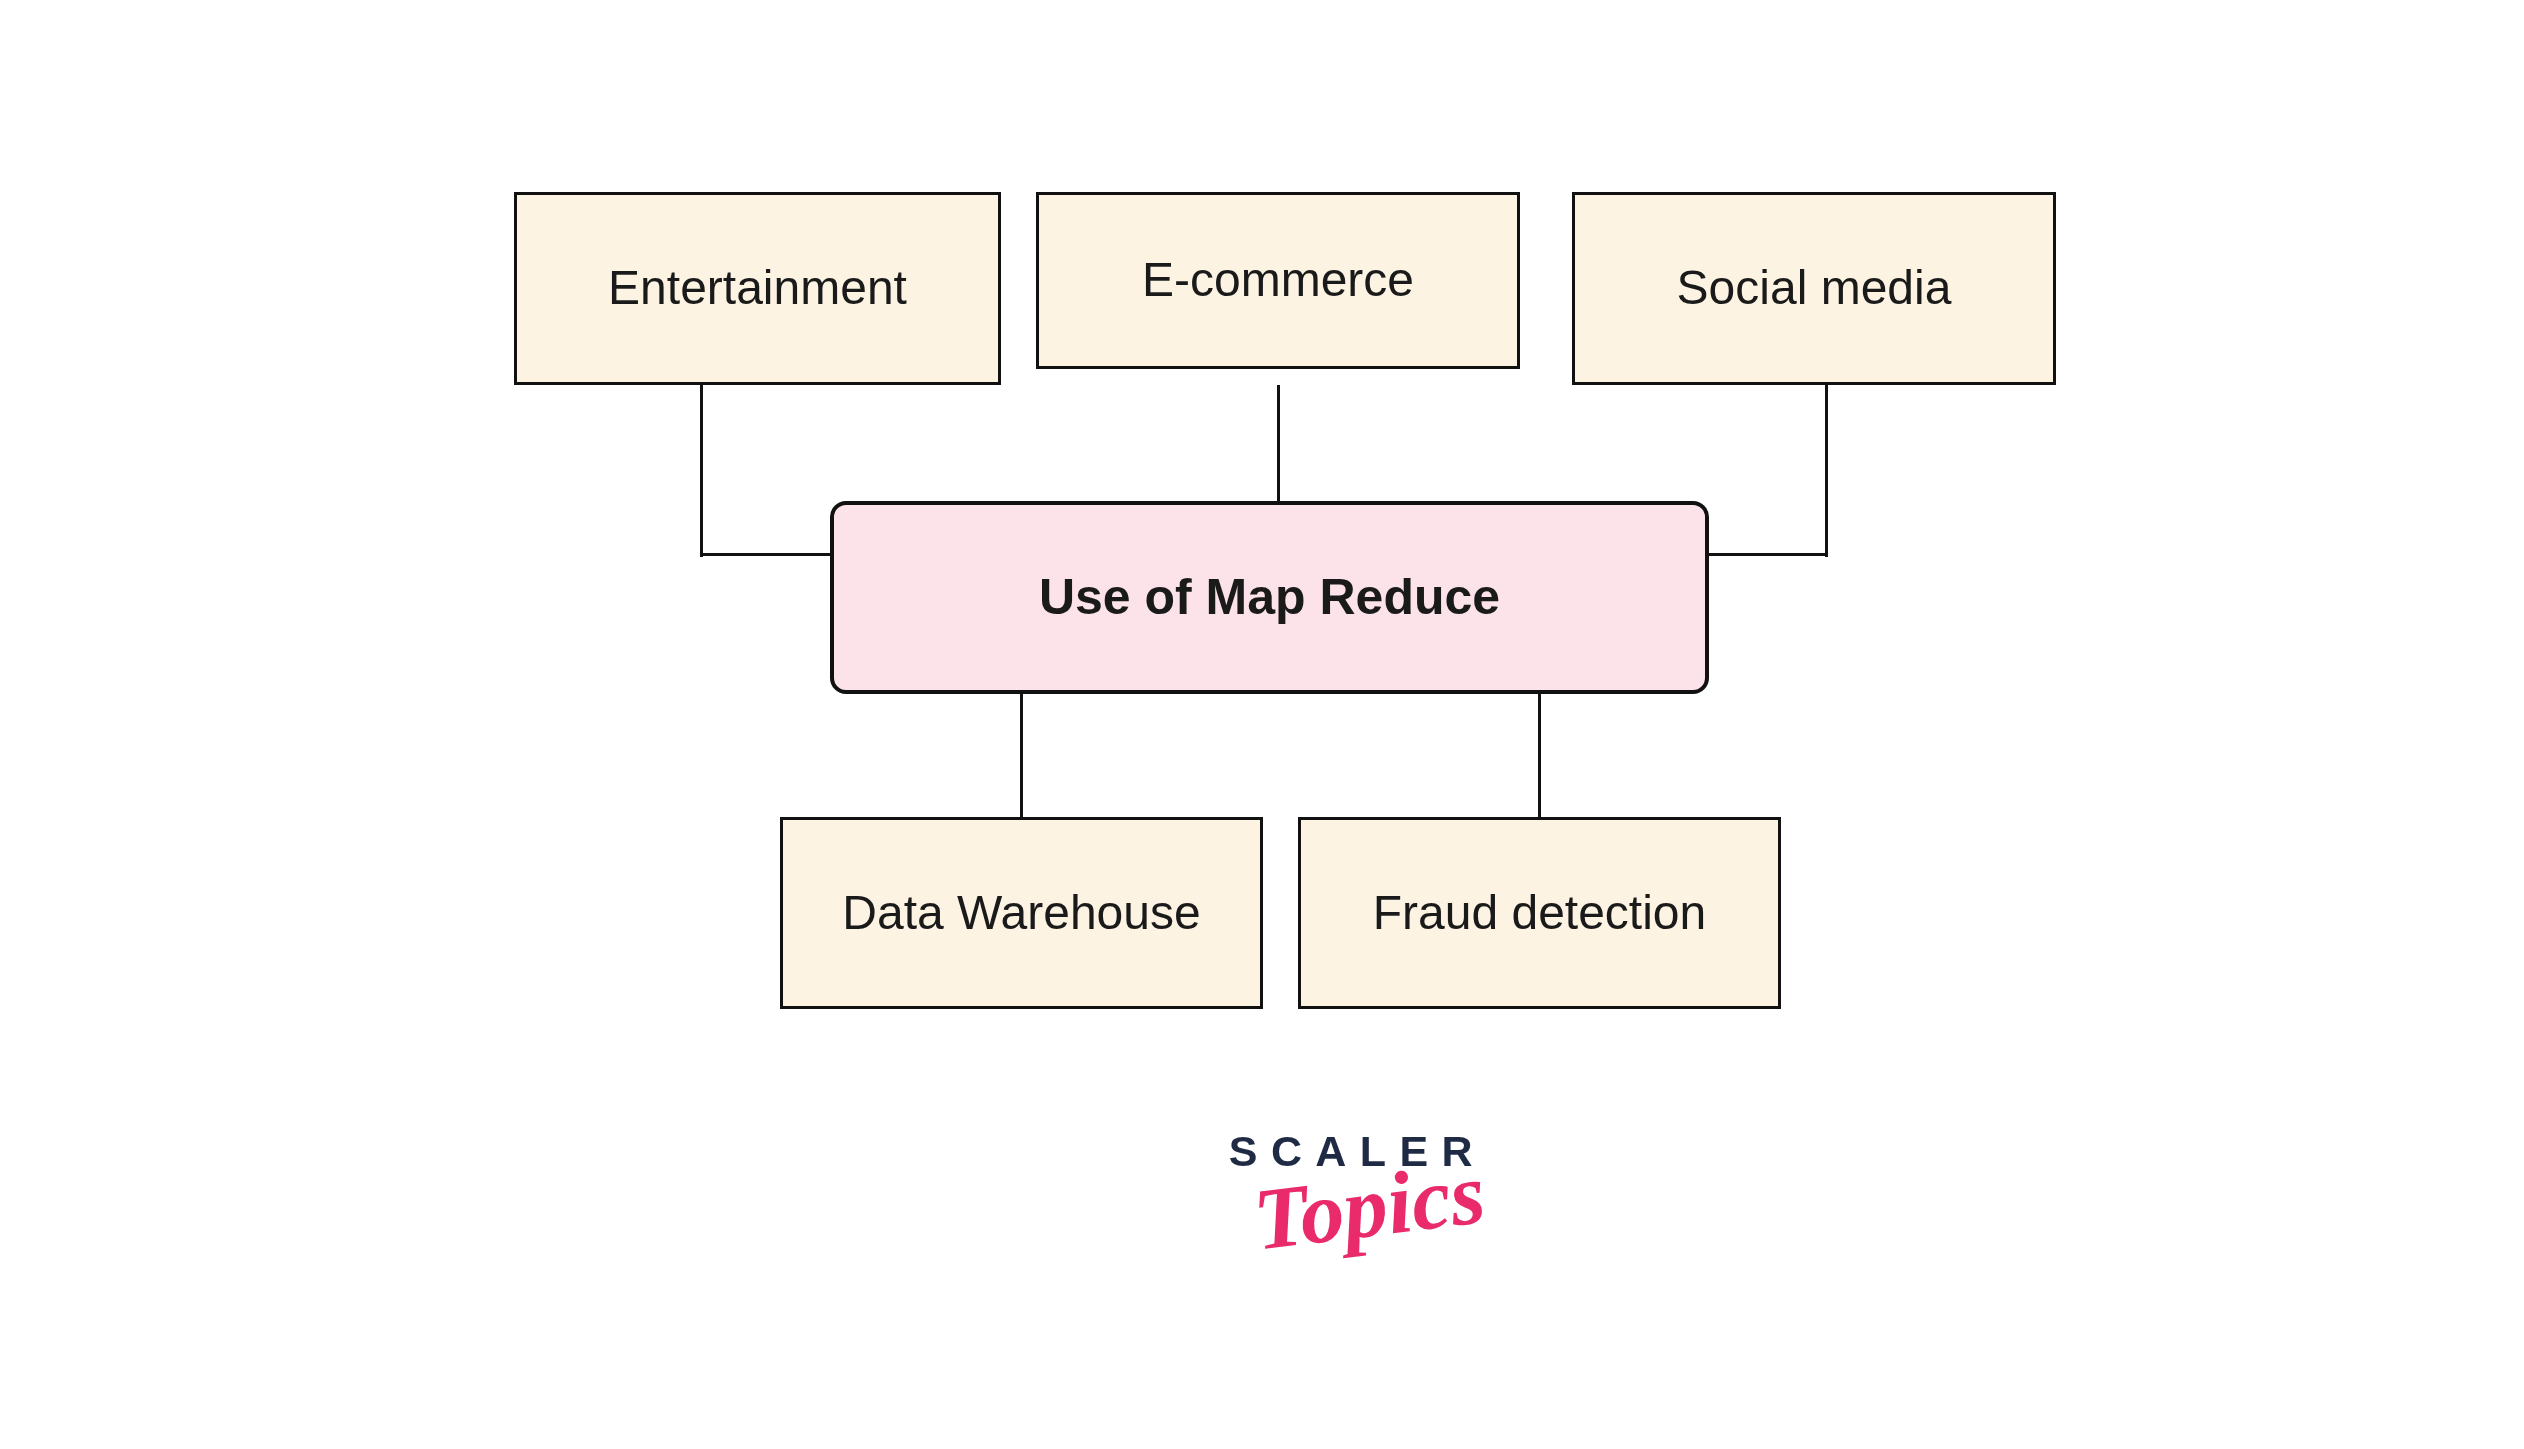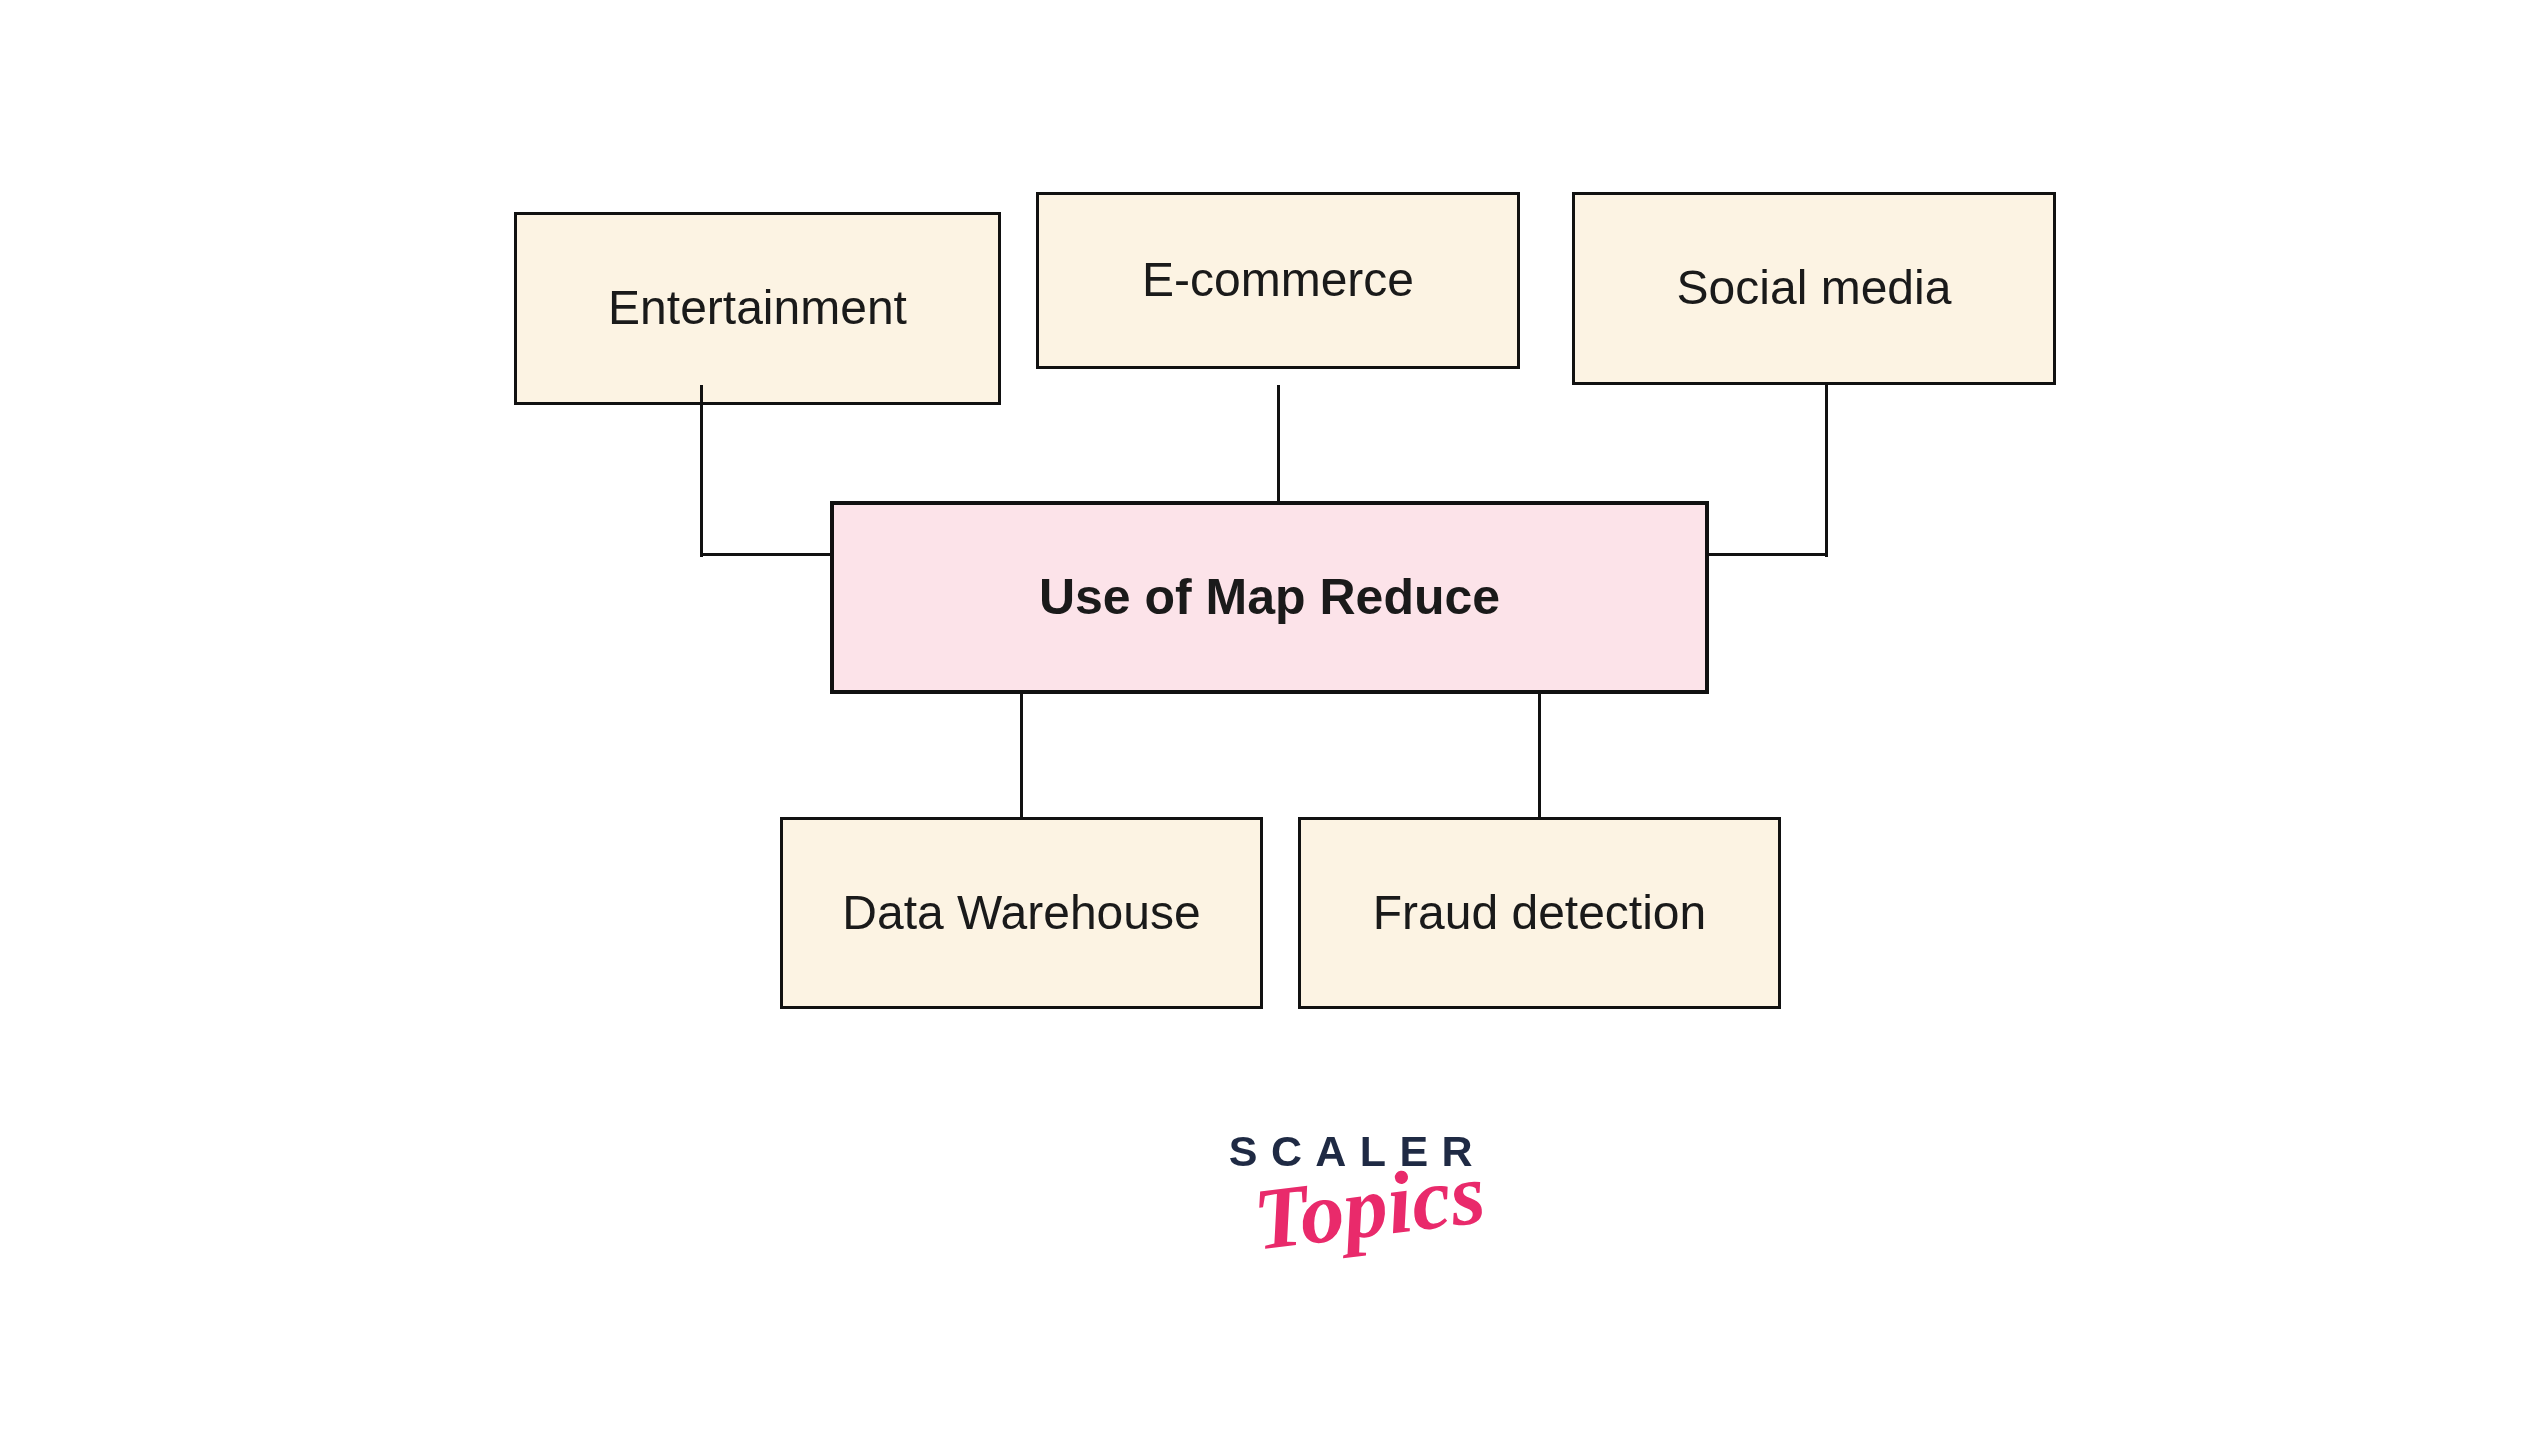--- a/index.html
+++ b/index.html
@@ -33,27 +33,28 @@
     font-size:48px;
     line-height:1.1;
     text-align:center;
     color:var(--text);
   }
   .node.center{
     background:var(--center-fill);
     border-width:4.5px;
     font-weight:700;
     font-size:50px;
+    border-radius:16px;
   }
   .connector{
     position:absolute;
     background:var(--line);
   }
   
-  .n-entertainment{left:514px;top:192px;width:487px;height:193px;margin-top:20px;}
+  .n-entertainment{left:514px;top:192px;width:487px;height:193px;}
   .n-ecommerce{left:1036px;top:192px;width:484px;height:177px;}
   .n-social{left:1554px;top:192px;width:484px;height:193px;margin-left:18px;}
   
   .n-mapreduce{left:830px;top:501px;width:879px;height:193px;}
   
   .n-warehouse{left:780px;top:817px;width:483px;height:192px;text-align:right;}
   .n-fraud{left:1298px;top:817px;width:483px;height:192px;}
   
   .c-ent-down{left:700px;top:385px;width:3px;height:172px;}
   .c-ent-across{left:700px;top:553px;width:131px;height:3px;}

